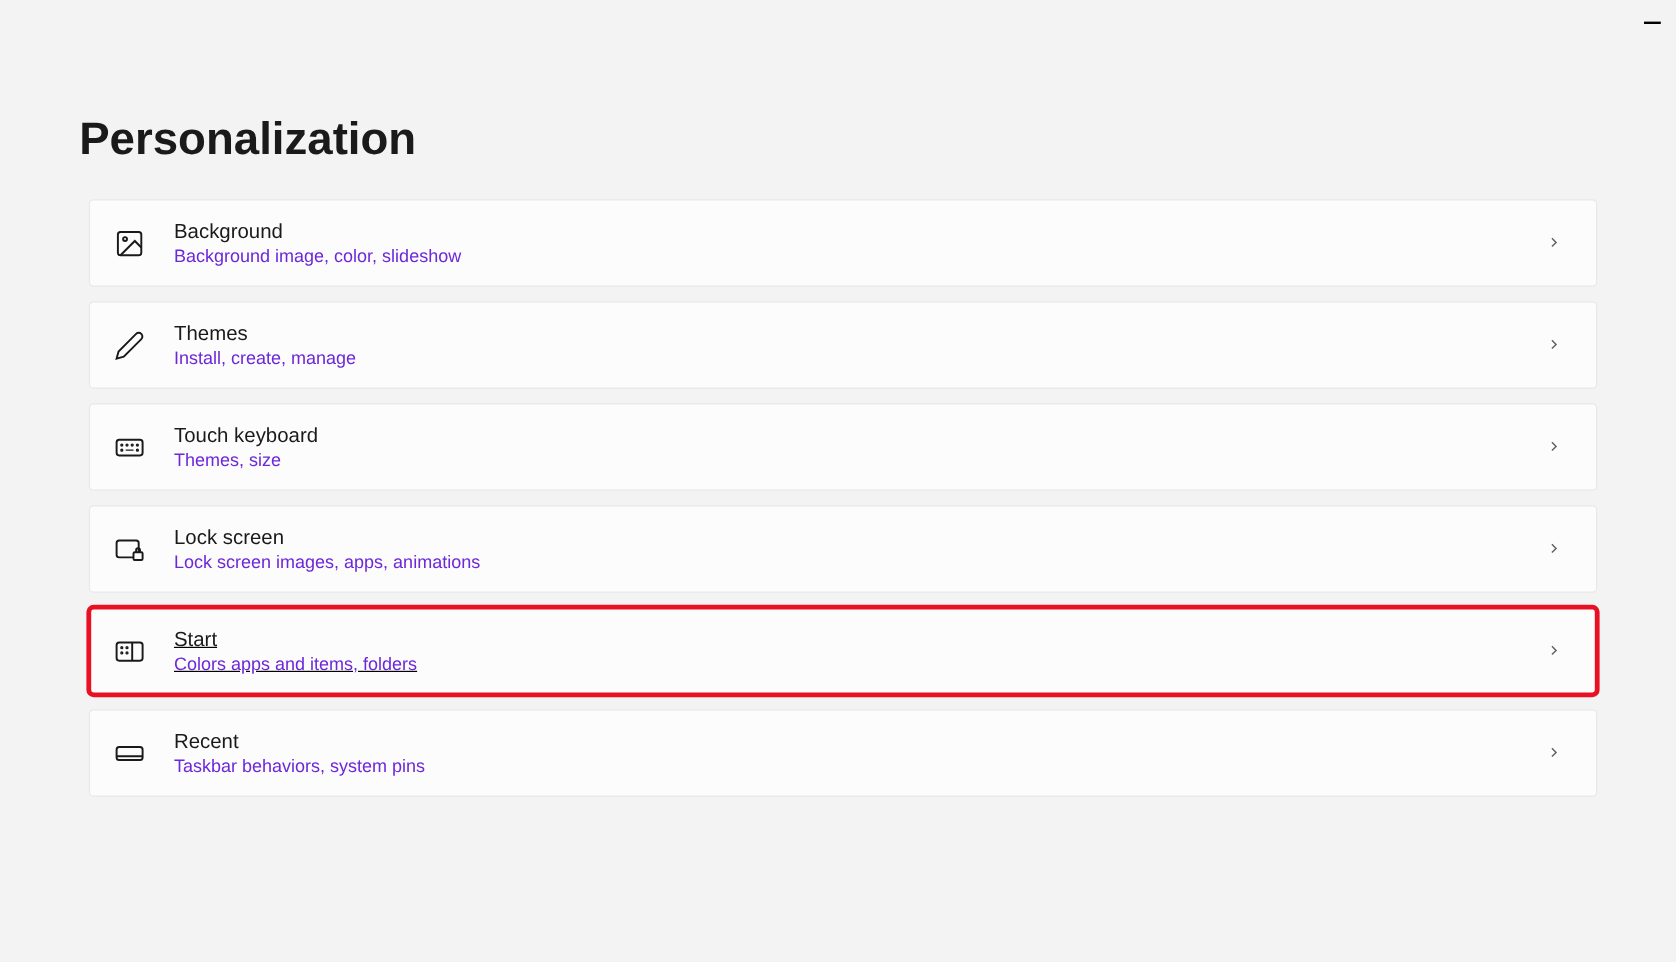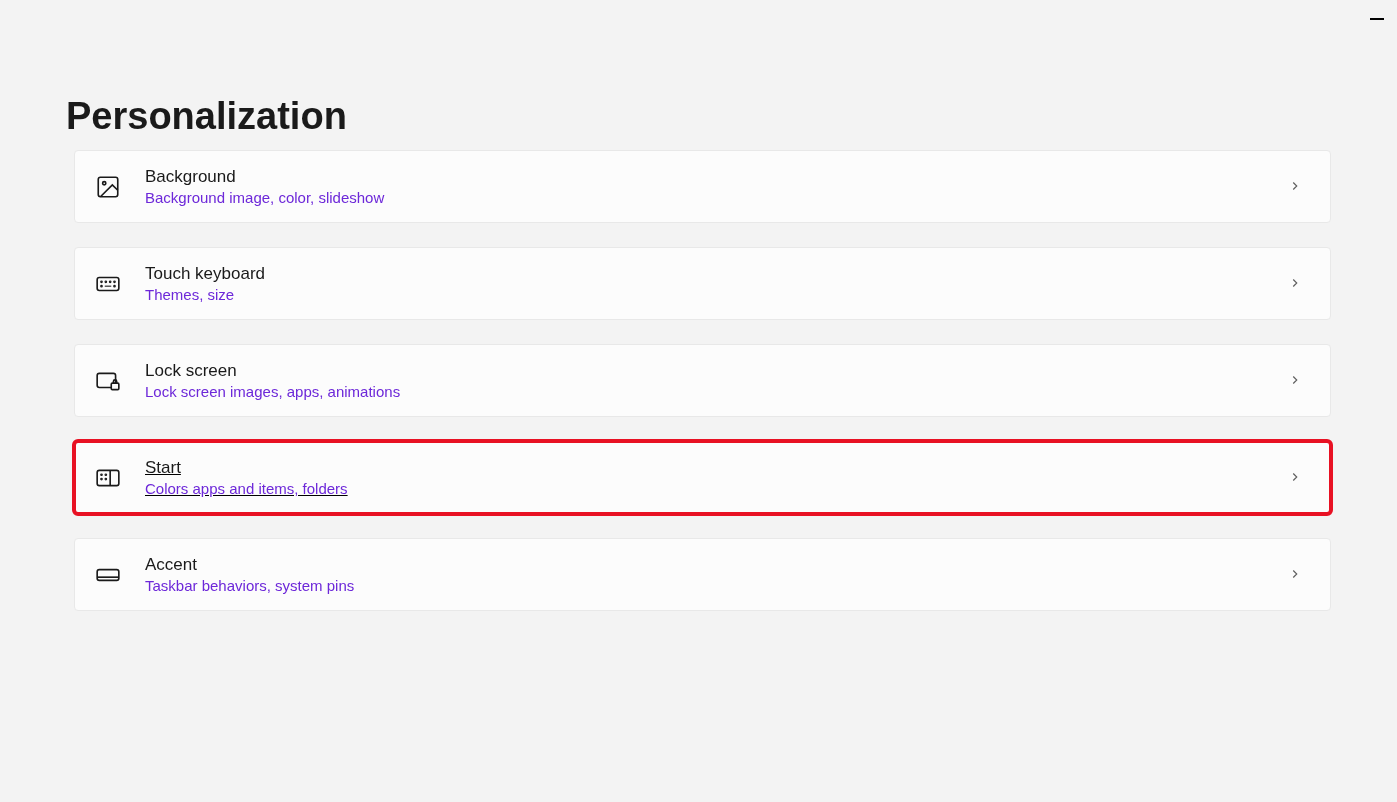--- a/index.html
+++ b/index.html
@@ -23,26 +23,26 @@
       height: 2px;
       background: #000;
     }
     .container {
       padding: 95px 66px 0 66px;
     }
     .page-title {
       font-size: 38px;
       font-weight: 600;
       color: #1a1a1a;
-      margin-bottom: 12px;
+      margin-bottom: 28px;
     }
     .settings-list {
       display: flex;
       flex-direction: column;
-      gap: 24px;
+      gap: 12px;
       padding-left: 8px;
     }
     .settings-item {
       background: #fcfcfc;
       border: 1px solid #e8e8e8;
       border-radius: 4px;
       padding: 16px 20px;
       display: flex;
       align-items: center;
       cursor: pointer;
@@ -110,20 +110,36 @@
     </div>
     <div class="item-chevron">
           <svg viewBox="0 0 24 24" width="14" height="14" fill="none" stroke="#5f5f5f" stroke-width="2">
     <polyline points="9 18 15 12 9 6"></polyline>
   </svg>
         </div>
   </div>
       <div class="settings-item">
     <div class="item-icon">
           <svg viewBox="0 0 24 24" width="26" height="26" fill="none" stroke="#1a1a1a" stroke-width="1.5">
+        <path d="M17 3a2.8 2.8 0 014 4L7.5 20.5 2 22l1.5-5.5L17 3z"></path>
+      </svg>
+        </div>
+    <div class="item-content">
+      <div class="item-title">Themes</div>
+      <div class="item-description">Install, create, manage</div>
+    </div>
+    <div class="item-chevron">
+          <svg viewBox="0 0 24 24" width="14" height="14" fill="none" stroke="#5f5f5f" stroke-width="2">
+    <polyline points="9 18 15 12 9 6"></polyline>
+  </svg>
+        </div>
+  </div>
+      <div class="settings-item">
+    <div class="item-icon">
+          <svg viewBox="0 0 24 24" width="26" height="26" fill="none" stroke="#1a1a1a" stroke-width="1.5">
         <rect x="2" y="6" width="20" height="12" rx="2"></rect>
         <circle cx="6" cy="10" r="0.5" fill="#1a1a1a"></circle>
         <circle cx="10" cy="10" r="0.5" fill="#1a1a1a"></circle>
         <circle cx="14" cy="10" r="0.5" fill="#1a1a1a"></circle>
         <circle cx="18" cy="10" r="0.5" fill="#1a1a1a"></circle>
         <circle cx="6" cy="14" r="0.5" fill="#1a1a1a"></circle>
         <line x1="9" y1="14" x2="15" y2="14" stroke-width="1"></line>
         <circle cx="18" cy="14" r="0.5" fill="#1a1a1a"></circle>
       </svg>
         </div>
@@ -177,21 +193,21 @@
         </div>
   </div>
       <div class="settings-item">
     <div class="item-icon">
           <svg viewBox="0 0 24 24" width="26" height="26" fill="none" stroke="#1a1a1a" stroke-width="1.5">
         <rect x="2" y="7" width="20" height="10" rx="2"></rect>
         <line x1="2" y1="14" x2="22" y2="14"></line>
       </svg>
         </div>
     <div class="item-content">
-      <div class="item-title">Accent</div>
+      <div class="item-title">Recent</div>
       <div class="item-description">Taskbar behaviors, system pins</div>
     </div>
     <div class="item-chevron">
           <svg viewBox="0 0 24 24" width="14" height="14" fill="none" stroke="#5f5f5f" stroke-width="2">
     <polyline points="9 18 15 12 9 6"></polyline>
   </svg>
         </div>
   </div>
     </div>
 </div>

